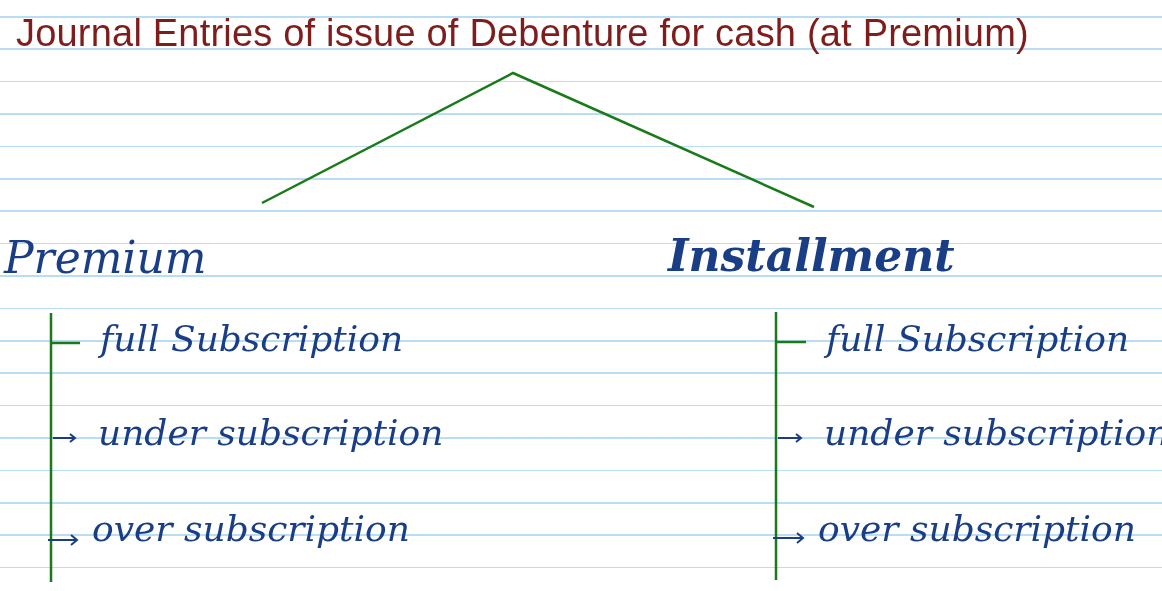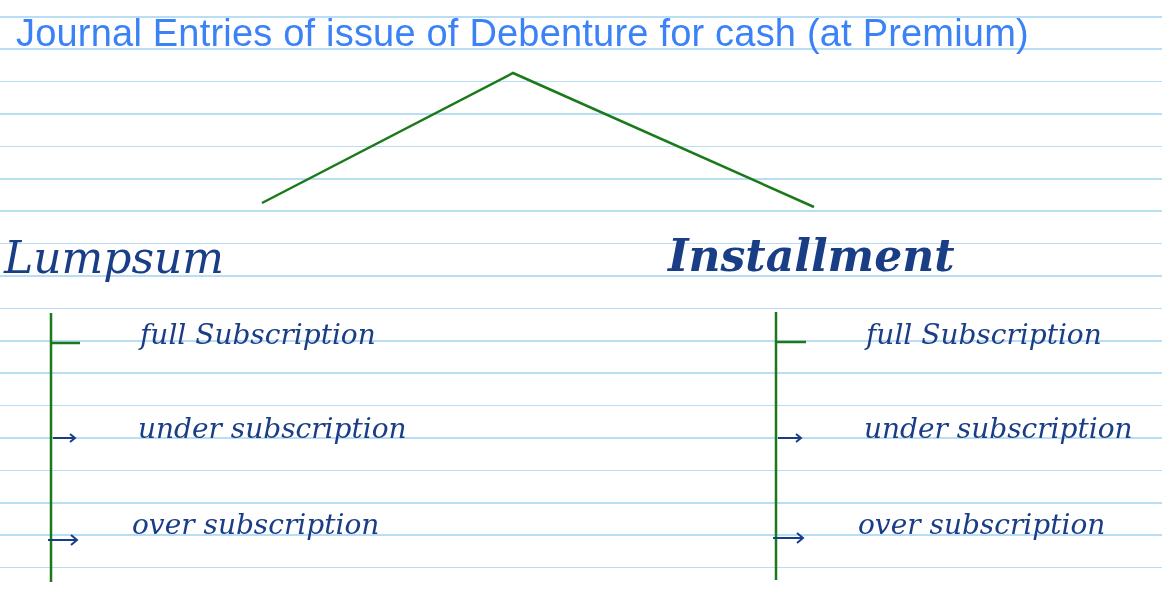--- a/index.html
+++ b/index.html
@@ -1,23 +1,23 @@
 <!DOCTYPE html>
 <html><head>
 <meta charset="utf-8">
 <style>
   html,body{margin:0;padding:0;}
   body{width:1162px;height:591px;position:relative;overflow:hidden;background:#fff;
     background-image:repeating-linear-gradient(to bottom, transparent 0px, transparent 16px, #b9ddf2 16px, #b9ddf2 17.5px, transparent 17.5px, transparent 32.4px);
     background-position:0 0;}
-  .title{position:absolute;left:16px;top:12px;font-family:"Liberation Sans",sans-serif;font-size:38px;color:#3b82f6;white-space:nowrap;letter-spacing:0.2px;}
+  .title{position:absolute;left:16px;top:12px;font-family:"Liberation Sans",sans-serif;font-size:38px;color:#7f1d1d;white-space:nowrap;letter-spacing:0.2px;}
   svg.tree{position:absolute;left:0;top:0;}
   .hw{position:absolute;font-family:"DejaVu Serif",serif;font-style:italic;color:#1a3e86;white-space:nowrap;}
   .h1{font-size:44px;}
-  .h2{font-size:28px;margin-left:40px;}
+  .h2{font-size:36px;}
 </style>
 </head>
 <body>
 
 <div class="title">Journal Entries of issue of Debenture for cash (at Premium)</div>
 
 <svg class="tree" width="1162" height="591">
   <g stroke="#1a7a1a" stroke-width="2.5" fill="none">
     <polyline points="262,203 513,73 814,207"></polyline>
     <line x1="51" y1="313" x2="51" y2="582"></line>
@@ -26,21 +26,21 @@
     <line x1="776" y1="342" x2="806" y2="342"></line>
   </g>
   <g stroke="#1a3e86" stroke-width="2" fill="none">
     <path d="M53,438 L75,438 M70,434 L75,438 L70,442"></path>
     <path d="M48,540 L77,540 M71,535 L77,540 L71,545"></path>
     <path d="M778,438 L801,438 M796,434 L801,438 L796,442"></path>
     <path d="M773,538 L803,538 M797,533 L803,538 L797,543"></path>
   </g>
 </svg>
 
-<div class="hw h1" style="left:4px;top:232px;">Lumpsum</div>
+<div class="hw h1" style="left:4px;top:232px;">Premium</div>
 <div class="hw h2" style="left:100px;top:318px;">full Subscription</div>
 <div class="hw h2" style="left:98px;top:412px;">under subscription</div>
 <div class="hw h2" style="left:92px;top:508px;">over subscription</div>
 
 <div class="hw h1" style="left:668px;top:230px;font-weight:bold;">Installment</div>
 <div class="hw h2" style="left:826px;top:318px;">full Subscription</div>
 <div class="hw h2" style="left:824px;top:412px;">under subscription</div>
 <div class="hw h2" style="left:818px;top:508px;">over subscription</div>
 
 </body></html>

